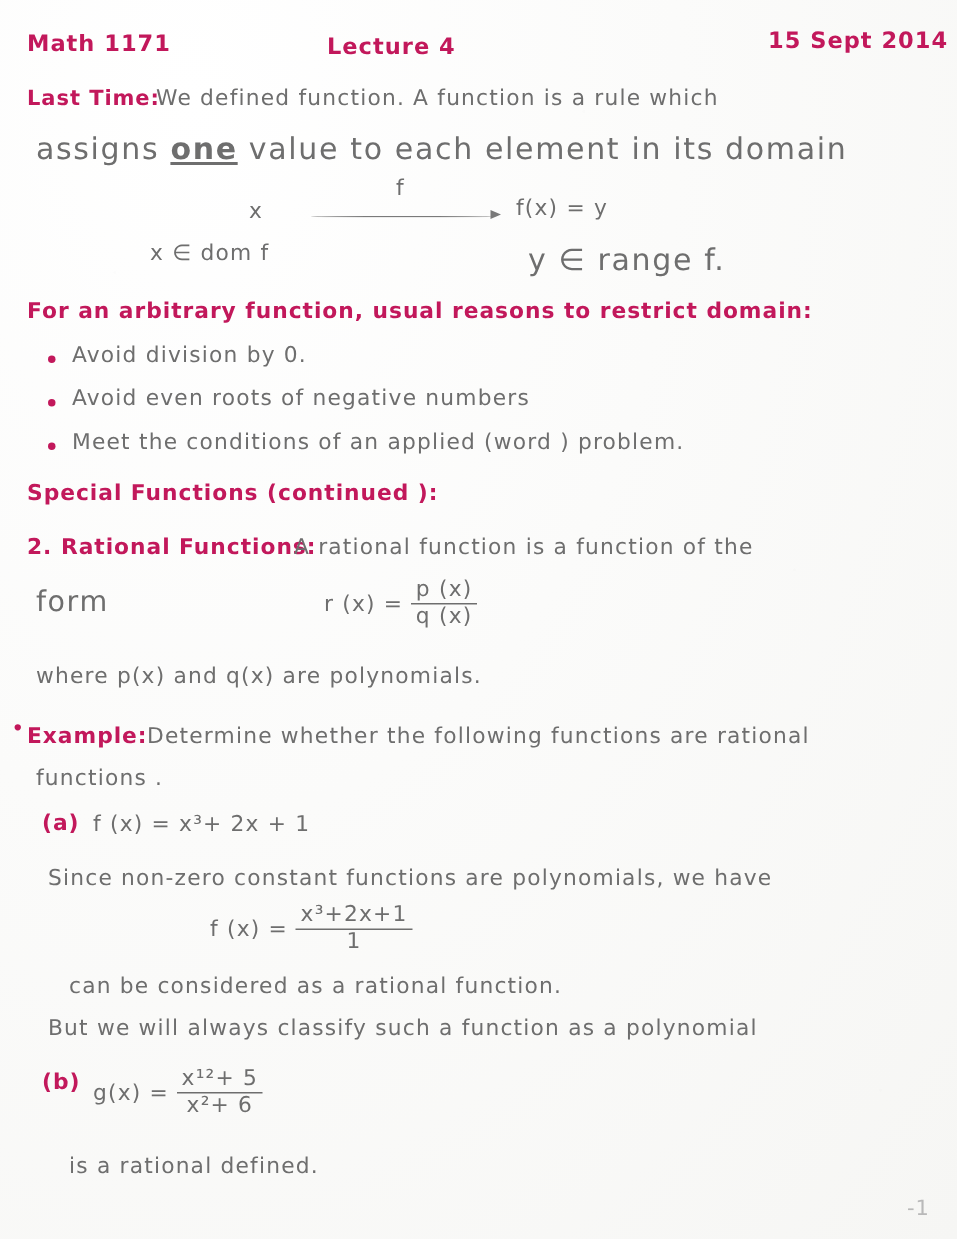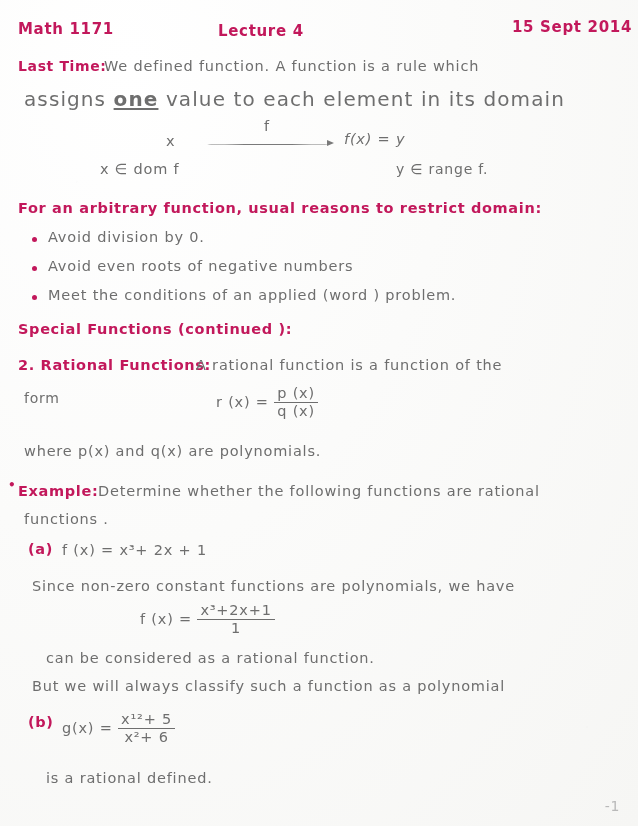--- a/index.html
+++ b/index.html
@@ -97,43 +97,43 @@
     <span>assigns </span><span class="uline">one</span><span> value   to each   element   in   its   domain</span>
   </div>
 
   <div class="abs hw ink-pen" style="left:166px;top:133px;font-size:14.5px;">x</div>
 
   <div class="abs hw ink-pen" style="left:264px;top:118px;font-size:14.5px;">f</div>
 
   <div class="arrow-line" style="left:207px;top:144px;width:122px;"></div>
   <div class="arrow-head" style="left:327px;top:140px;"></div>
 
-  <div class="abs hw ink-pen" style="left:344px;top:131px;font-size:14.5px;font-style:italic;">f(x) = y</div>
+  <div class="abs hw ink-pen" style="left:344px;top:131px;font-size:14.5px;">f(x) = y</div>
 
   <div class="abs hw ink-pen" style="left:100px;top:161px;font-size:14.5px;">x ∈ dom f</div>
 
-  <div class="abs hw ink-pen" style="left:352px;top:161px;font-size:14px;margin-left:44px;">y ∈ range f.</div>
+  <div class="abs hw ink-pen" style="left:352px;top:161px;font-size:20px;">y ∈ range f.</div>
 
   <div class="abs hw-red" style="left:18px;top:200px;font-size:14.5px;">For an arbitrary function, usual reasons to restrict  domain:</div>
 
   <div class="bullet" style="left:32px;top:237px;"></div>
   <div class="abs hw ink-pen" style="left:48px;top:229px;font-size:14.5px;">Avoid  division  by  0.</div>
 
   <div class="bullet" style="left:32px;top:266px;"></div>
   <div class="abs hw ink-pen" style="left:48px;top:258px;font-size:14.5px;">Avoid  even roots  of  negative  numbers</div>
 
   <div class="bullet" style="left:32px;top:295px;"></div>
   <div class="abs hw ink-pen" style="left:48px;top:287px;font-size:14.5px;">Meet  the  conditions  of  an  applied  (word )  problem.</div>
 
   <div class="abs hw-red" style="left:18px;top:321px;font-size:14.5px;text-align:center;">Special  Functions  (continued ):</div>
 
   <div class="abs hw-red" style="left:18px;top:357px;font-size:14.5px;">2. Rational  Functions:</div>
   <div class="abs hw ink-pen" style="left:196px;top:357px;font-size:14.5px;">A  rational  function  is  a  function  of the</div>
 
-  <div class="abs hw ink-pen" style="left:24px;top:390px;font-size:14px;">form</div>
+  <div class="abs hw ink-pen" style="left:24px;top:390px;font-size:19px;">form</div>
 
   <div class="abs hw ink-pen" style="left:216px;top:386px;font-size:14.5px;">
     <span>r (x) =</span>
     <span class="frac">
       <span class="num">p (x)</span>
       <span class="den">q (x)</span>
     </span>
   </div>
 
   <div class="abs hw ink-pen" style="left:24px;top:443px;font-size:14.5px;">where   p(x)  and  q(x)  are  polynomials.</div>

